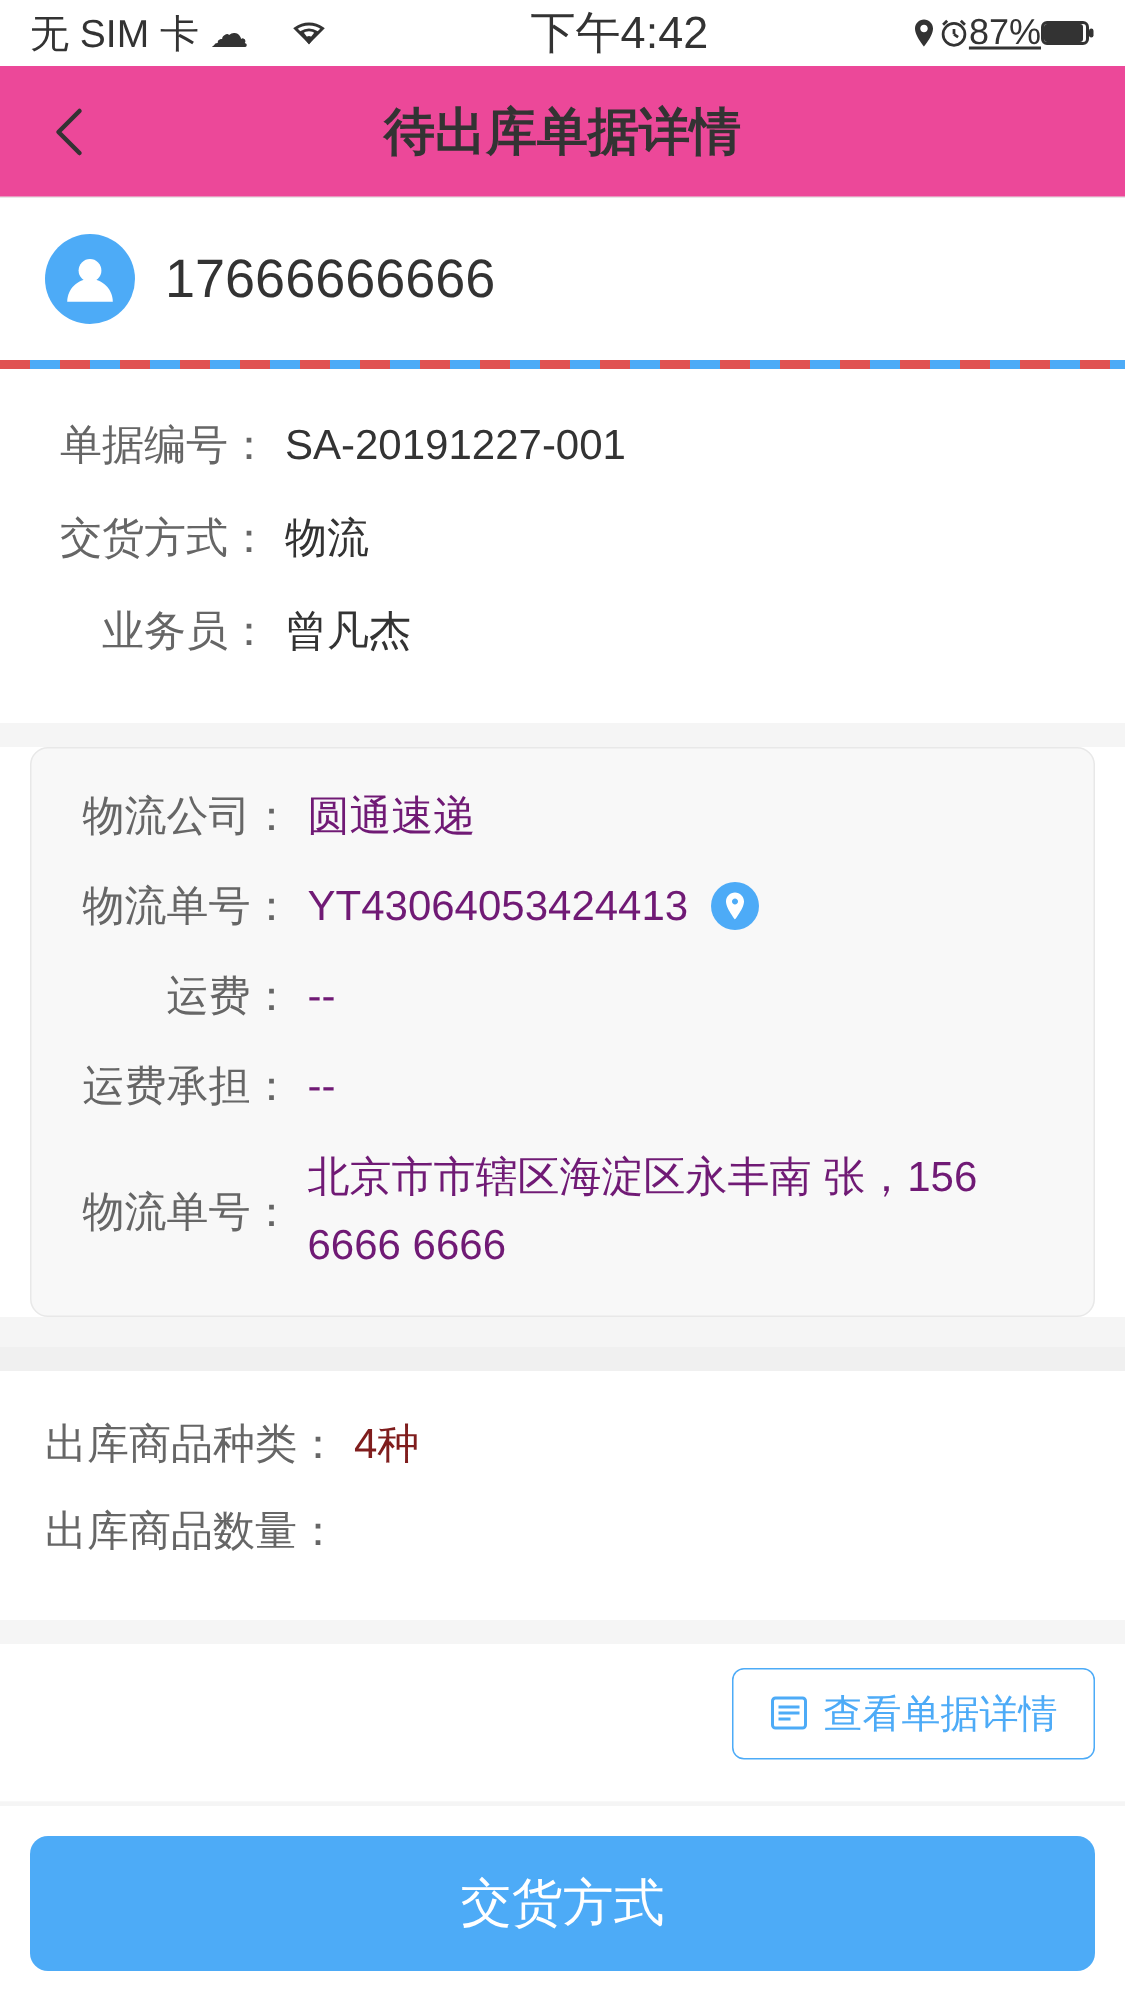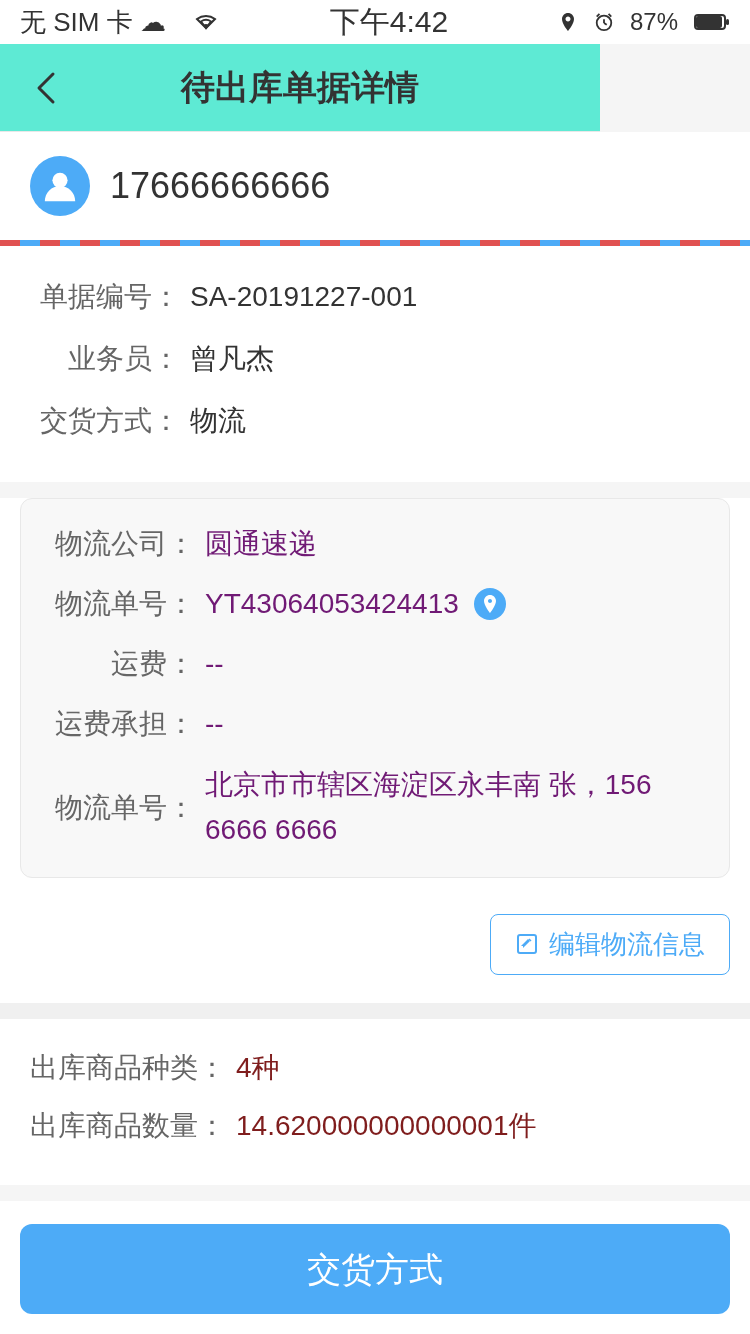--- a/index.html
+++ b/index.html
@@ -32,30 +32,31 @@
       color: #333;
     }
     .status-center {
       font-size: 30px;
       font-weight: 400;
       color: #333;
     }
     .status-right {
       display: flex;
       align-items: center;
-      gap: 16px;
+      gap: 0;
       font-size: 24px;
       color: #333;
+      text-decoration: underline;
     }
 
     
     .nav-bar {
-      width: 600px;
+      width: 750px;
       height: 88px;
-      background: #5eead4;
+      background: #ec4899;
       display: flex;
       align-items: center;
       justify-content: center;
       position: relative;
       border-bottom: 1px solid #e8e8e8;
     }
     .nav-back {
       position: absolute;
       left: 24px;
       width: 44px;
@@ -333,26 +334,26 @@
 </div>
 
 <div class="dashed-divider"></div>
 
 <div class="info-section">
   <div class="info-row">
     <span class="info-label">单据编号：</span>
     <span class="info-value">SA-20191227-001</span>
   </div>
   <div class="info-row">
+    <span class="info-label">交货方式：</span>
+    <span class="info-value">物流</span>
+  </div>
+  <div class="info-row">
     <span class="info-label">业务员：</span>
     <span class="info-value">曾凡杰</span>
-  </div>
-  <div class="info-row">
-    <span class="info-label">交货方式：</span>
-    <span class="info-value">物流</span>
   </div>
 </div>
 
 <div style="background:#fff; padding-bottom: 0;">
   <div class="logistics-card">
     <div class="logistics-row">
       <span class="logistics-label">物流公司：</span>
       <span class="logistics-value">圆通速递</span>
     </div>
     <div class="logistics-row">
@@ -372,42 +373,31 @@
     <div class="logistics-row">
       <span class="logistics-label">运费承担：</span>
       <span class="logistics-value">--</span>
     </div>
     <div class="logistics-row">
       <span class="logistics-label">物流单号：</span>
       <span class="logistics-value" style="flex-wrap:wrap; line-height:1.6;">北京市市辖区海淀区永丰南  张，156 6666 6666</span>
     </div>
   </div>
 
-  <div class="edit-btn-row">
-    <button class="edit-btn">
-      <svg width="24" height="24" viewBox="0 0 24 24" fill="none">
-        <rect x="3" y="3" width="18" height="18" rx="2" stroke="#4dabf7" stroke-width="2" fill="none"></rect>
-        <path d="M8 16l2-2 5-5-2-2-5 5-2 2h2z" fill="#4dabf7"></path>
-        <path d="M14 7l2 2" stroke="#4dabf7" stroke-width="1.5"></path>
-      </svg>
-      <span>编辑物流信息</span>
-    </button>
-  </div>
 </div>
 
 <div class="section-separator"></div>
 
 <div class="product-section">
   <div class="product-row">
     <span class="product-label">出库商品种类：</span>
     <span class="product-value">4种</span>
   </div>
   <div class="product-row">
     <span class="product-label">出库商品数量：</span>
-    <span class="product-value">14.620000000000001件</span>
   </div>
 </div>
 
 <div class="view-detail-row">
   <button class="view-detail-btn">
     <svg width="26" height="24" viewBox="0 0 26 24" fill="none">
       <rect x="2" y="2" width="22" height="20" rx="2" stroke="#4dabf7" stroke-width="2" fill="none"></rect>
       <line x1="6" y1="8" x2="20" y2="8" stroke="#4dabf7" stroke-width="2"></line>
       <line x1="6" y1="12" x2="20" y2="12" stroke="#4dabf7" stroke-width="2"></line>
       <line x1="6" y1="16" x2="14" y2="16" stroke="#4dabf7" stroke-width="2"></line>

